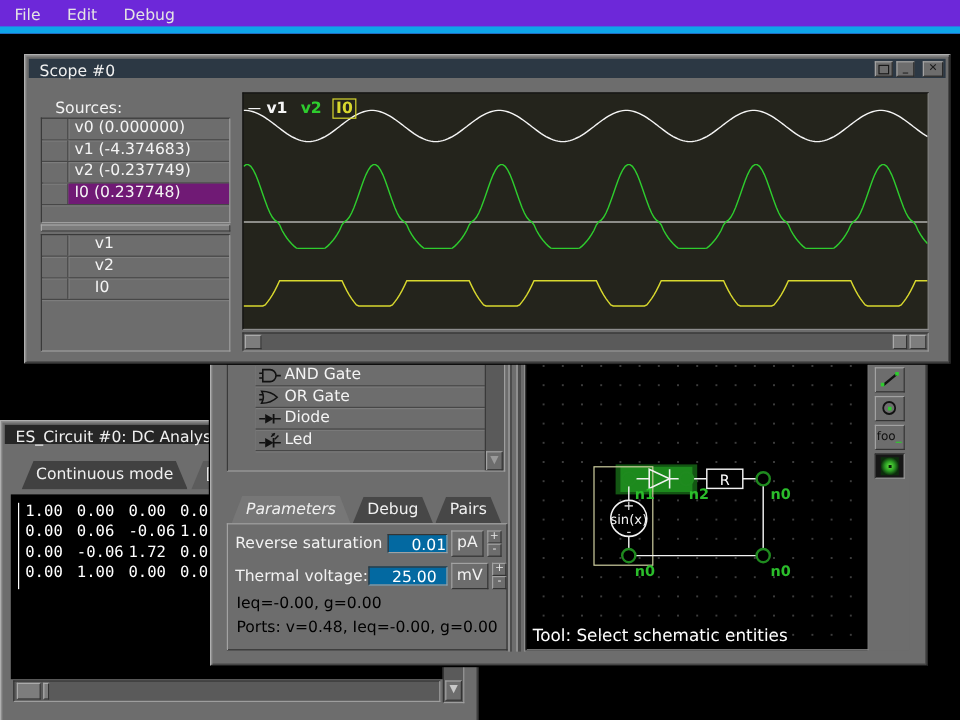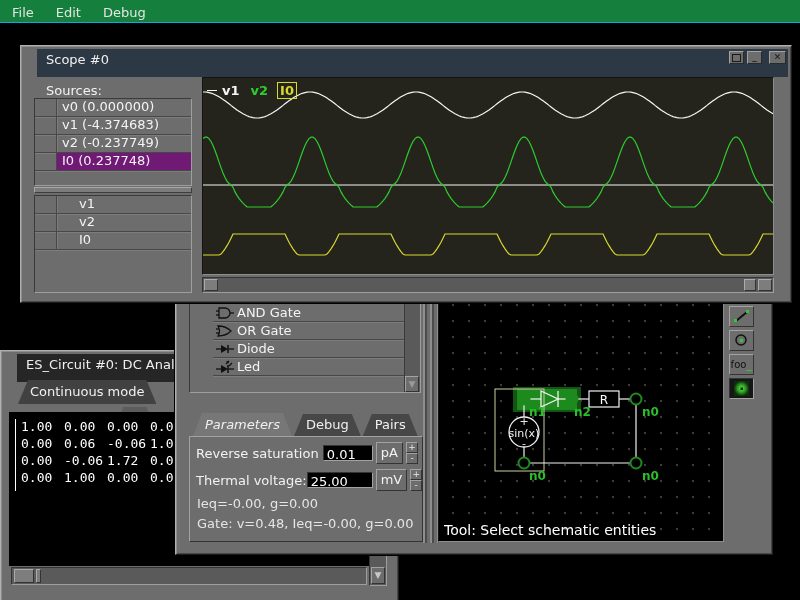--- a/index.html
+++ b/index.html
@@ -7,35 +7,35 @@
     width:800px;height:600px;overflow:hidden;position:relative;
     background:#000;font-family:"DejaVu Sans","Liberation Sans",sans-serif;
     -webkit-font-smoothing:antialiased;
   }
   .window{
     position:absolute;background:#6d6d6d;
     border:1px solid;border-color:#b0b0b0 #1d1d1d #1d1d1d #b0b0b0;
     box-shadow:inset 1px 1px 0 #8d8d8d, inset -1px -1px 0 #474747, 0 0 0 1px #000;
   }
   .titlebar{
-    position:absolute;left:16px;right:3px;top:3px;height:28px;
+    position:absolute;left:3px;right:3px;top:3px;height:16px;
     color:#f0f0f0;font-size:13px;line-height:22px;padding-left:9px;
     box-sizing:border-box;
   }
   .winbtn{
     position:absolute;top:5px;width:15px;height:13px;background:#6d6d6d;
     border:1px solid;border-color:#a2a2a2 #2a2a2a #2a2a2a #a2a2a2;
     color:#1a1a1a;font-size:9px;line-height:11px;text-align:center;
     box-sizing:border-box;font-weight:bold;
   }
   .maxglyph{display:inline-block;width:7px;height:6px;border:1px solid #1a1a1a;margin-top:2px;}
   
   #menubar{
-    position:absolute;left:0;top:0;width:800px;height:22px;background:#15803d;
-    border-bottom:1px solid #0ea5e9;z-index:40;display:flex;align-items:center;
+    position:absolute;left:0;top:0;width:800px;height:22px;background:#6d28d9;
+    border-bottom:6px solid #0ea5e9;z-index:40;display:flex;align-items:center;
   }
   .menu-item{color:#e4e4e4;font-size:13px;padding:2px 10px;margin-left:2px;}
   
   #scope-win{left:20px;top:45px;width:770px;height:256px;z-index:30;}
   #scope-title{background:#2c3844;}
   #scope-sources-label{position:absolute;left:25px;top:37px;color:#f2f2f2;font-size:13px;}
   .listbox{
     position:absolute;background:#6d6d6d;box-sizing:border-box;
     border:1px solid;border-color:#3a3a3a #9e9e9e #9e9e9e #3a3a3a;
     overflow:hidden;
@@ -80,51 +80,51 @@
   .tab{
     font-size:13px;color:#f0f0f0;padding:3px 12px 4px 12px;background:#474747;
     clip-path:polygon(9px 0,calc(100% - 9px) 0,100% 100%,0 100%);
   }
   .tab.sel{background:#777;padding-top:4px;font-style:italic;}
   #params-box{position:absolute;left:0;top:23px;width:234px;height:106px;background:#6d6d6d;
     border:1px solid;border-color:#a2a2a2 #343434 #343434 #a2a2a2;box-sizing:border-box;}
   .field-row{display:flex;align-items:center;margin:5px 4px 0 6px;height:22px;}
   .field-label{color:#f2f2f2;font-size:13px;flex:1;white-space:nowrap;}
   .field-input{
-    background:#000000;color:#fff;font-size:13px;border:1px solid;border-color:#343434 #a2a2a2 #a2a2a2 #343434;
-    height:16px;line-height:18px;padding:0 3px;box-sizing:border-box;flex:none;
+    background:#0369a1;color:#fff;font-size:13px;border:1px solid;border-color:#343434 #a2a2a2 #a2a2a2 #343434;
+    height:16px;line-height:18px;padding:0 19px;box-sizing:border-box;flex:none;
   }
   .unit-btn{
     background:#6d6d6d;color:#f2f2f2;font-size:13px;height:22px;line-height:20px;padding:0 4px;margin-left:3px;
     border:1px solid;border-color:#a2a2a2 #343434 #343434 #a2a2a2;box-sizing:border-box;flex:none;
   }
   .spinner{display:flex;flex-direction:column;margin-left:3px;flex:none;}
   .spin-btn{width:12px;height:11px;background:#6d6d6d;color:#e8e8e8;font-size:9px;line-height:9px;text-align:center;
     border:1px solid;border-color:#a2a2a2 #343434 #343434 #a2a2a2;box-sizing:border-box;}
-  .info-line{color:#e5e5e5;font-size:13px;margin:5px 0 0 7px;white-space:nowrap;}
+  .info-line{color:#000000;font-size:13px;margin:5px 0 0 7px;white-space:nowrap;}
   
   #schematic{
     position:absolute;left:262px;top:8px;width:286px;height:239px;background:#000;
     background-image:radial-gradient(#3d3d3d 1px,transparent 1.2px);
     background-size:16px 16px;background-position:6px 9px;
     border:1px solid;border-color:#141414 #8d8d8d #8d8d8d #141414;box-sizing:border-box;
   }
   #schem-status{position:absolute;left:5px;bottom:3px;color:#fff;font-size:14px;white-space:nowrap;}
   #schem-toolbar{position:absolute;left:548px;top:8px;width:34px;height:239px;background:#6d6d6d;
     display:flex;flex-direction:column;align-items:center;padding-top:3px;box-sizing:border-box;gap:3px;}
   .tool-btn{width:25px;height:21px;background:#6d6d6d;
     border:1px solid;border-color:#a2a2a2 #343434 #343434 #a2a2a2;box-sizing:border-box;
     display:flex;align-items:center;justify-content:center;}
   .tool-btn.pressed{background:#161616;border-color:#343434 #a2a2a2 #a2a2a2 #343434;}
   .foo-label{font-size:10px;color:#111;line-height:10px;}
   .foo-underscore{color:#2ecc2e;font-weight:bold;}
   
   #es-win{left:0px;top:350px;width:397px;height:250px;z-index:10;}
   #es-title{background:#262626;}
-  #es-tabrow{position:absolute;left:17px;top:29px;height:28px;display:flex;align-items:flex-end;gap:3px;flex-direction:column;}
+  #es-tabrow{position:absolute;left:17px;top:29px;height:28px;display:flex;align-items:flex-end;gap:3px;}
   .es-tab{font-size:13px;color:#f0f0f0;padding:4px 12px 5px 12px;background:#414141;
     clip-path:polygon(10px 0,calc(100% - 10px) 0,100% 100%,0 100%);}
   .es-tab.sel{background:#5c5c5c;}
   #es-content{position:absolute;left:8px;top:61px;width:360px;height:154px;background:#000;overflow:hidden;}
   #matrix-bracket{position:absolute;left:6px;top:7px;width:1px;height:72px;background:#fff;}
   #matrix{position:absolute;left:12px;top:6px;font-family:"DejaVu Sans Mono","Liberation Mono",monospace;
     font-size:13px;color:#fff;}
   .matrix-row{display:flex;height:17px;line-height:17px;}
   .matrix-cell{width:43px;flex:none;white-space:pre;}
   #es-vscroll{position:absolute;left:368px;top:61px;width:18px;height:174px;background:#5a5a5a;
@@ -266,21 +266,21 @@
       <div class="field-row">
         <span class="field-label">Thermal voltage:</span>
         <span class="field-input" style="width:66px;">25.00</span>
         <span class="unit-btn">mV</span>
         <span class="spinner">
           <span class="spin-btn">+</span>
           <span class="spin-btn">-</span>
         </span>
       </div>
       <div class="info-line">Ieq=-0.00, g=0.00</div>
-      <div class="info-line">Gate: v=0.48, Ieq=-0.00, g=0.00</div>
+      <div class="info-line">Ports: v=0.48, Ieq=-0.00, g=0.00</div>
     </div>
   </div>
 
   <div id="schematic">
     <svg width="284" height="237" viewBox="0 0 284 237">
 
       <rect x="74" y="83" width="68" height="25" fill="#135613"></rect>
       <rect x="78" y="85" width="60" height="21" fill="#1d8a1d"></rect>
 
       <rect x="56" y="85" width="49" height="82" fill="none" stroke="#cfcfa0" stroke-width="1"></rect>

